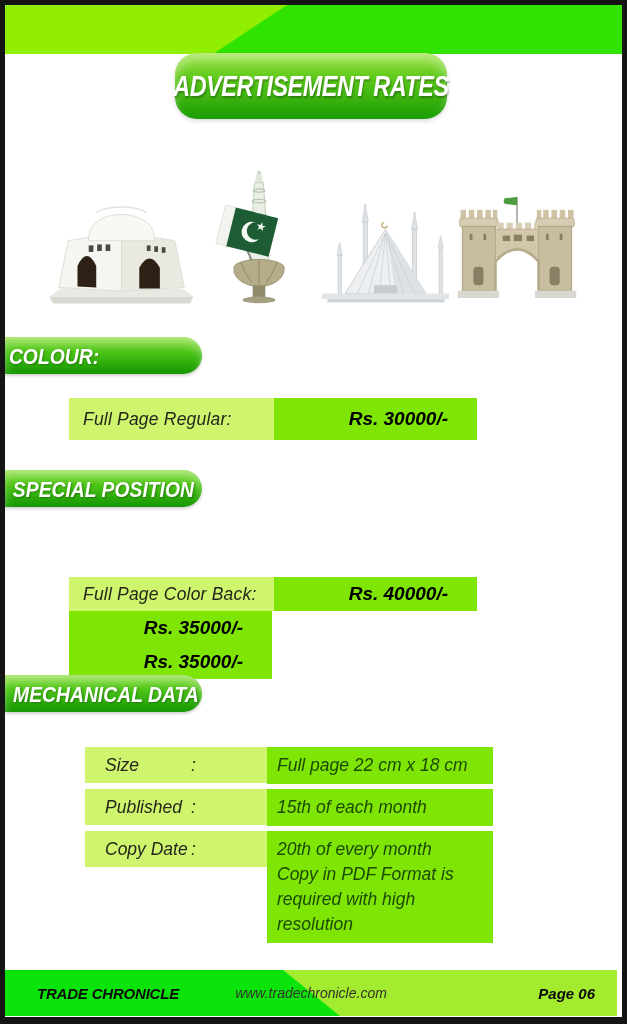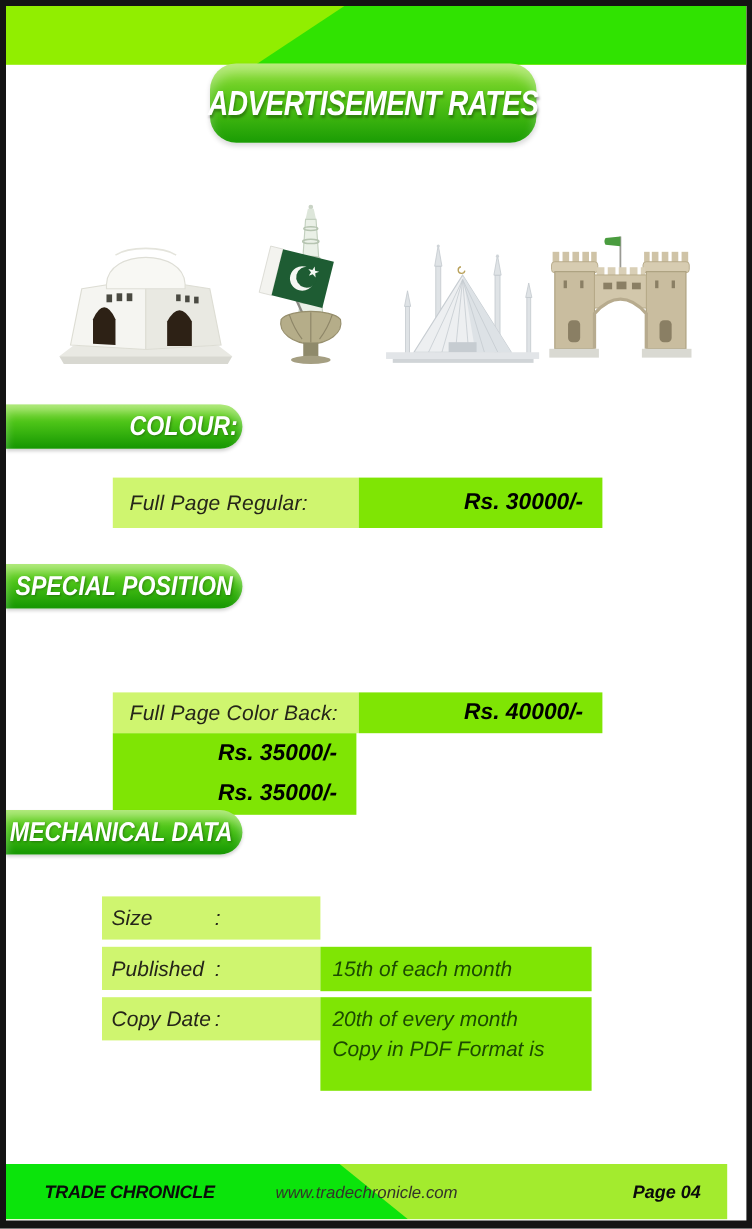--- a/index.html
+++ b/index.html
@@ -40,58 +40,58 @@
     letter-spacing:-.5px;
   }
   
   .landmark{position:absolute;}
   
   .section-bar{
     position:absolute;left:0;width:197px;height:37px;
     border-radius:0 19px 19px 0;
     background:linear-gradient(180deg,var(--bar-gradient-top,#8ADF3C) 0%,#4BC317 42%,var(--bar-gradient-bottom,#149601) 100%);
     box-shadow:inset 0 6px 8px rgba(255,255,255,.35), 0 2px 3px rgba(0,0,0,.18);
-    display:flex;align-items:center;justify-content:flex-end;
+    display:flex;align-items:center;justify-content:flex-start;
   }
   .section-bar span{
     display:inline-block;color:#fff;font-weight:bold;font-size:21px;white-space:nowrap;
     transform:scale(.92,1.08);
     text-shadow:1px 1px 2px rgba(0,0,0,.3);
   }
   
-  .rate-table{position:absolute;left:89px;width:408px;display:flex;flex-direction:column;}
+  .rate-table{position:absolute;left:64px;width:408px;display:flex;flex-direction:column;}
   .rate-row{display:flex;width:100%;}
   .rate-label{
     width:205px;background:var(--cell-light-green,#CFF56F);
     display:flex;align-items:center;padding-left:14px;
     font-size:17.5px;color:#252519;letter-spacing:.2px;
   }
   .rate-value{
     width:203px;background:var(--cell-bright-green,#7FE504);
-    display:flex;align-items:center;justify-content:flex-end;padding-right:16px;
+    display:flex;align-items:center;justify-content:flex-end;padding-right:29px;
     font-size:19px;font-weight:bold;color:var(--price-text,#000);
   }
   
   .mech-row{position:absolute;left:80px;display:flex;align-items:flex-start;}
   .mech-label-cell{
     width:182px;background:var(--cell-light-green,#CFF56F);
-    display:flex;align-items:center;padding-left:8px;
+    display:flex;align-items:center;padding-left:20px;
     font-size:17.5px;color:#252519;height:36px;
   }
   .mech-label-cell .lbl{display:inline-block;width:86px;}
   .mech-value-cell{
     width:226px;background:var(--cell-bright-green,#7FE504);
     padding:6px 8px 6px 10px;
     font-size:17.5px;color:var(--mech-value-text,#1C4A02);
     min-height:36px;display:flex;flex-direction:column;justify-content:center;
   }
   .mech-value-cell div{line-height:25px;}
   
   .footer-band{
-    position:absolute;left:0;right:16px;top:965px;height:46px;
+    position:absolute;left:0;right:5px;top:965px;height:46px;
     background:var(--footer-right-green,#A3EB2E);
     padding-left:16px;
   }
   .footer-wedge{
     position:absolute;inset:0;
     background:var(--footer-left-green,#0BE40B);
     clip-path:polygon(0 0, 278px 0, 335px 100%, 0 100%);
   }
   .footer-brand{
     position:absolute;left:32px;top:0;height:100%;
@@ -274,43 +274,47 @@
 
   <div class="section-bar" style="top:670px;">
     <span>MECHANICAL DATA</span>
   </div>
 
   <div class="mech-row" style="top:742px;">
     <div class="mech-label-cell">
       <span class="lbl">Size</span>
       <span>:</span>
     </div>
+    <div class="mech-value-cell">
+      <div>Full page 22 cm x 18 cm</div>
+    </div>
   </div>
 
   <div class="mech-row" style="top:784px;">
     <div class="mech-label-cell">
       <span class="lbl">Published</span>
       <span>:</span>
     </div>
     <div class="mech-value-cell">
       <div>15th of each month</div>
     </div>
   </div>
 
   <div class="mech-row" style="top:826px;">
     <div class="mech-label-cell">
       <span class="lbl">Copy Date</span>
       <span>:</span>
     </div>
     <div class="mech-value-cell" style="min-height:78px;justify-content:flex-start;">
       <div>20th of every month</div>
       <div>Copy in PDF Format is</div>
+      <div>required with high resolution</div>
     </div>
   </div>
 
   <div class="footer-band">
     <div class="footer-wedge"></div>
     <div class="footer-brand">TRADE CHRONICLE</div>
     <div class="footer-site">www.tradechronicle.com</div>
-    <div class="footer-page">Page 04</div>
+    <div class="footer-page">Page 06</div>
   </div>
 
 </div>
 
 </body></html>

